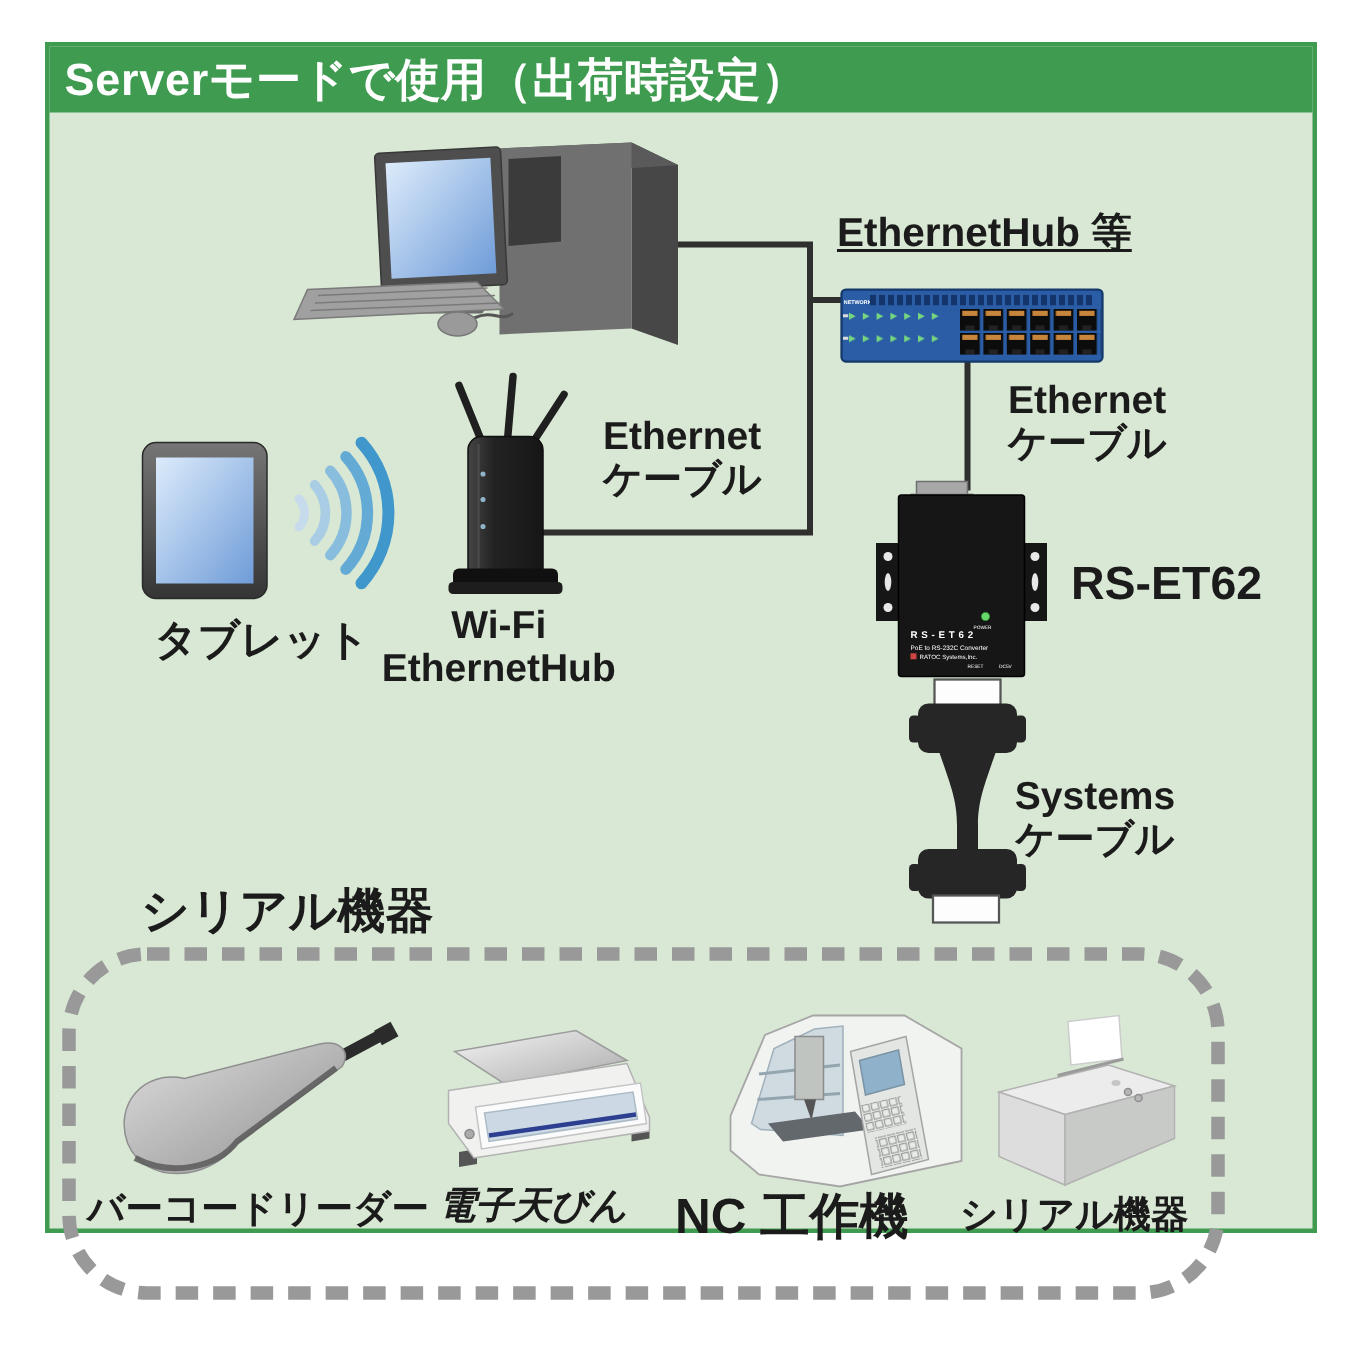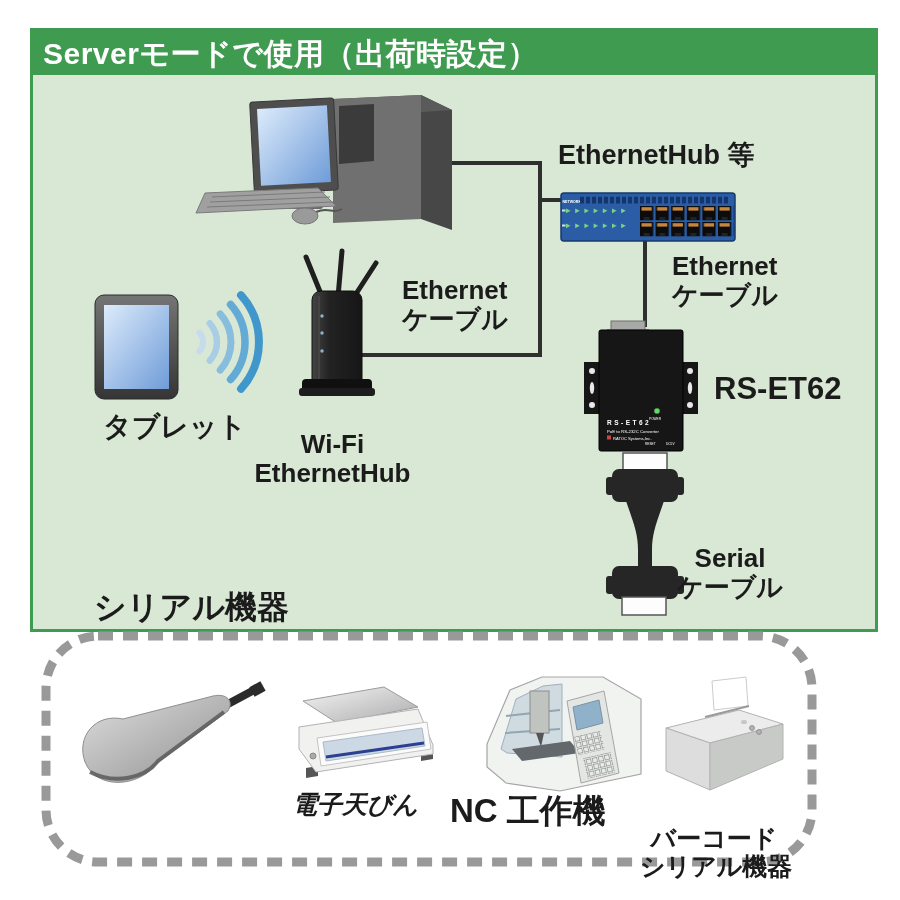--- a/index.html
+++ b/index.html
@@ -1,24 +1,24 @@
 <!DOCTYPE html>
 <html><head>
 <meta charset="utf-8">
 <style>
   html,body{margin:0;padding:0;background:#fff;}
   .stage{position:relative;width:900px;height:900px;background:#ffffff;overflow:hidden;
          font-family:"Liberation Sans","DejaVu Sans",sans-serif;color:#1b1b1b;}
-  .frame{position:absolute;left:30px;top:28px;width:848px;height:604px;box-sizing:border-box;
+  .frame{position:absolute;left:30px;top:28px;width:848px;height:794px;box-sizing:border-box;
          background:#d9e8d4;border:3px solid #3f9b50;}
   .titlebar{position:absolute;left:0;top:0;right:0;height:44px;background:#3f9b50;
             color:#ffffff;font-size:30px;font-weight:bold;line-height:45px;padding-left:10px;
             letter-spacing:.5px;white-space:nowrap;}
   .lbl{position:absolute;font-weight:bold;color:#1b1b1b;white-space:nowrap;line-height:1.12;}
-  .lbl.center{text-align:center;margin-top:28px;}
+  .lbl.center{text-align:center;}
   svg.art{position:absolute;left:0;top:0;}
 </style>
 </head>
 <body>
 
 <div class="stage">
 
   <div class="frame">
     <div class="titlebar">
       <span>Serverモードで使用（出荷時設定）</span>
@@ -219,21 +219,21 @@
       <path d="M666,728 L739,710 L783,724 L710,743 Z" fill="#ececec" stroke="#b2b2b2"></path>
       <path d="M705,717 L749,706" stroke="#9a9a9a" stroke-width="2"></path>
       <path d="M666,728 L710,743 L710,790 L666,771 Z" fill="#dddddd" stroke="#b2b2b2"></path>
       <path d="M710,743 L783,724 L783,759 L710,790 Z" fill="#c8cac8" stroke="#b2b2b2"></path>
       <ellipse cx="744" cy="722" rx="3" ry="2" fill="#c5c5c5"></ellipse>
       <circle cx="752" cy="728" r="2.4" fill="#b5b5b5" stroke="#8f8f8f"></circle>
       <circle cx="759" cy="732" r="2.4" fill="#b5b5b5" stroke="#8f8f8f"></circle>
     </g>
   </svg>
 
-  <div class="lbl" style="left:558px;top:140px;font-size:27px;">EthernetHub 等</div>
+  <div class="lbl" style="left:558px;top:140px;font-size:27px;text-decoration:underline;">EthernetHub 等</div>
 
   <div class="lbl" style="left:672px;top:252px;font-size:26px;">
     <div>Ethernet</div>
     <div>ケーブル</div>
   </div>
 
   <div class="lbl" style="left:402px;top:276px;font-size:26px;">
     <div>Ethernet</div>
     <div>ケーブル</div>
   </div>
@@ -241,29 +241,29 @@
   <div class="lbl" style="left:63px;top:411px;font-size:28px;margin-left:40px;">タブレット</div>
 
   <div class="lbl center" style="left:240px;top:402px;width:185px;font-size:26px;">
     <div>Wi-Fi</div>
     <div>EthernetHub</div>
   </div>
 
   <div class="lbl" style="left:714px;top:372px;font-size:31px;">RS-ET62</div>
 
   <div class="lbl center" style="left:655px;top:516px;width:150px;font-size:26px;">
-    <div>Serial</div>
+    <div>Systems</div>
     <div>ケーブル</div>
   </div>
 
   <div class="lbl" style="left:94px;top:590px;font-size:32px;">シリアル機器</div>
 
+  <div class="lbl" style="left:58px;top:792px;font-size:25px;">バーコードリーダー</div>
 
   <div class="lbl" style="left:292px;top:790px;font-size:25px;font-style:italic;">電子天びん</div>
 
   <div class="lbl" style="left:450px;top:793px;font-size:33px;">NC 工作機</div>
 
   <div class="lbl center" style="left:640px;top:796px;width:148px;font-size:25px;">
-    <div>バーコード</div>
     <div>シリアル機器</div>
   </div>
 
 </div>
 
 </body></html>

